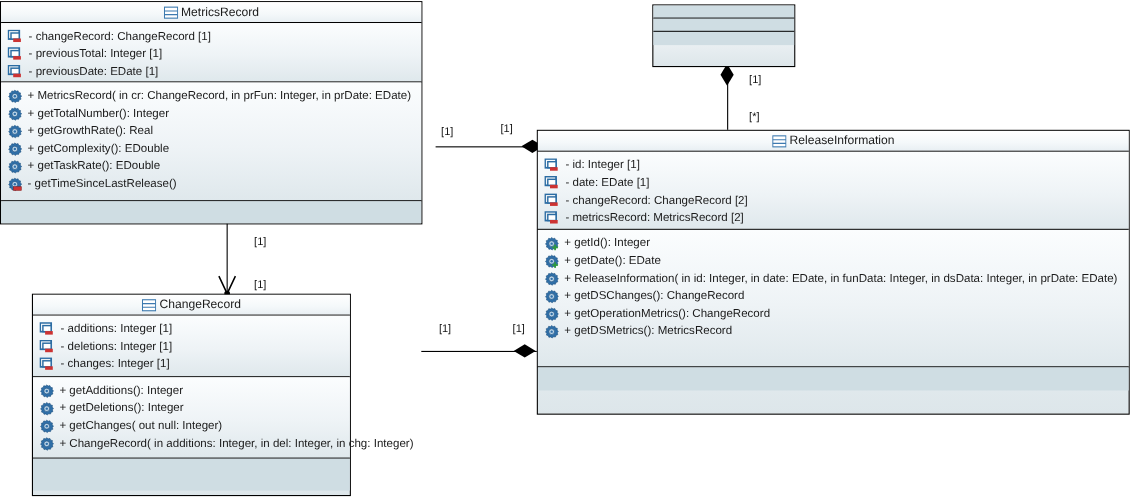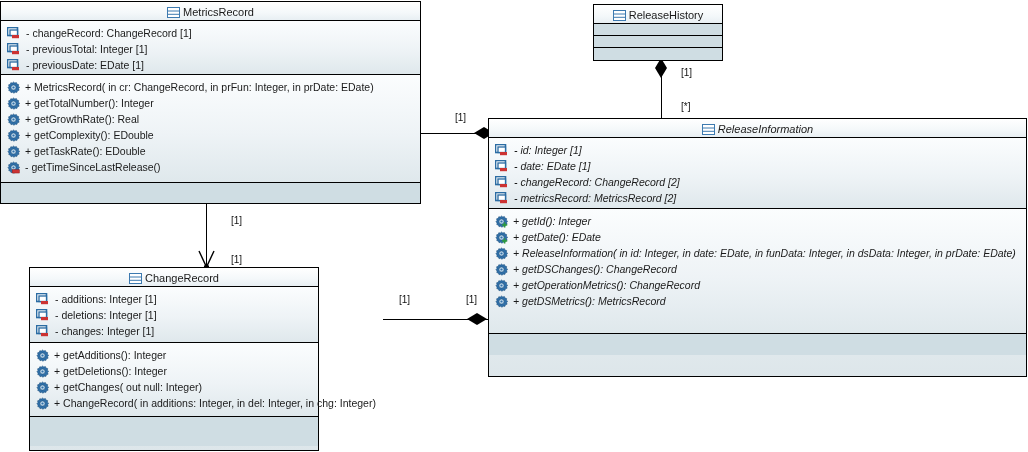--- a/index.html
+++ b/index.html
@@ -151,21 +151,21 @@
   <div class="line-v" style="left:206px; top:203px; height:62px;"></div>
   <div class="arrowhead" style="left:198px; top:250px;">
     <svg width="17" height="20" viewBox="0 0 17 20">
       <path d="M1,1 L8.5,17 L16,1" fill="none" stroke="#000000" stroke-width="1.4"></path>
       <circle cx="8.5" cy="17" r="2.6" fill="#000000"></circle>
     </svg>
   </div>
   <div class="mult" style="left:231px; top:215px;">[1]</div>
   <div class="mult" style="left:231px; top:254px;">[1]</div>
 
-  <div class="uml-class" style="left:0px; top:1px; width:421px; height:203px;">
+  <div class="uml-class" style="left:0px; top:1px; width:384px; height:203px;">
     <div class="uml-header">
       <span class="icon icon-class">
         <svg width="13" height="13" viewBox="0 0 13 13">
           <rect x="0.5" y="1.5" width="12" height="10" fill="#ffffff" stroke="#3d7ab0" stroke-width="1"></rect>
           <line x1="0.5" y1="5" x2="12.5" y2="5" stroke="#3d7ab0" stroke-width="1"></line>
           <line x1="0.5" y1="8.3" x2="12.5" y2="8.3" stroke="#3d7ab0" stroke-width="1"></line>
         </svg>
       </span><span class="cls-name">MetricsRecord</span>
     </div>
 
@@ -263,35 +263,26 @@
           </svg>
         </span>
         <span class="mtext">- getTimeSinceLastRelease()</span>
       </div>
     </div>
 
     <div class="compartment tail" style="height:20px;"></div>
   </div>
 
   <div class="uml-class" style="left:593px; top:4px; width:130px; height:57px;">
-    <div class="uml-header">
-      <span class="icon icon-class">
-        <svg width="13" height="13" viewBox="0 0 13 13">
-          <rect x="0.5" y="1.5" width="12" height="10" fill="#ffffff" stroke="#3d7ab0" stroke-width="1"></rect>
-          <line x1="0.5" y1="5" x2="12.5" y2="5" stroke="#3d7ab0" stroke-width="1"></line>
-          <line x1="0.5" y1="8.3" x2="12.5" y2="8.3" stroke="#3d7ab0" stroke-width="1"></line>
-        </svg>
-      </span><span class="cls-name">ReleaseHistory</span>
-    </div>
     <div class="compartment empty-strip" style="height:12px;"></div>
     <div class="compartment empty-strip" style="height:12px;"></div>
     <div class="compartment tail" style="height:12px;"></div>
   </div>
 
-  <div class="uml-class" style="left:488px; top:118px; width:539px; height:259px;font-style:italic;">
+  <div class="uml-class" style="left:488px; top:118px; width:539px; height:259px;">
     <div class="uml-header">
       <span class="icon icon-class">
         <svg width="13" height="13" viewBox="0 0 13 13">
           <rect x="0.5" y="1.5" width="12" height="10" fill="#ffffff" stroke="#3d7ab0" stroke-width="1"></rect>
           <line x1="0.5" y1="5" x2="12.5" y2="5" stroke="#3d7ab0" stroke-width="1"></line>
           <line x1="0.5" y1="8.3" x2="12.5" y2="8.3" stroke="#3d7ab0" stroke-width="1"></line>
         </svg>
       </span><span class="cls-name">ReleaseInformation</span>
     </div>
 

